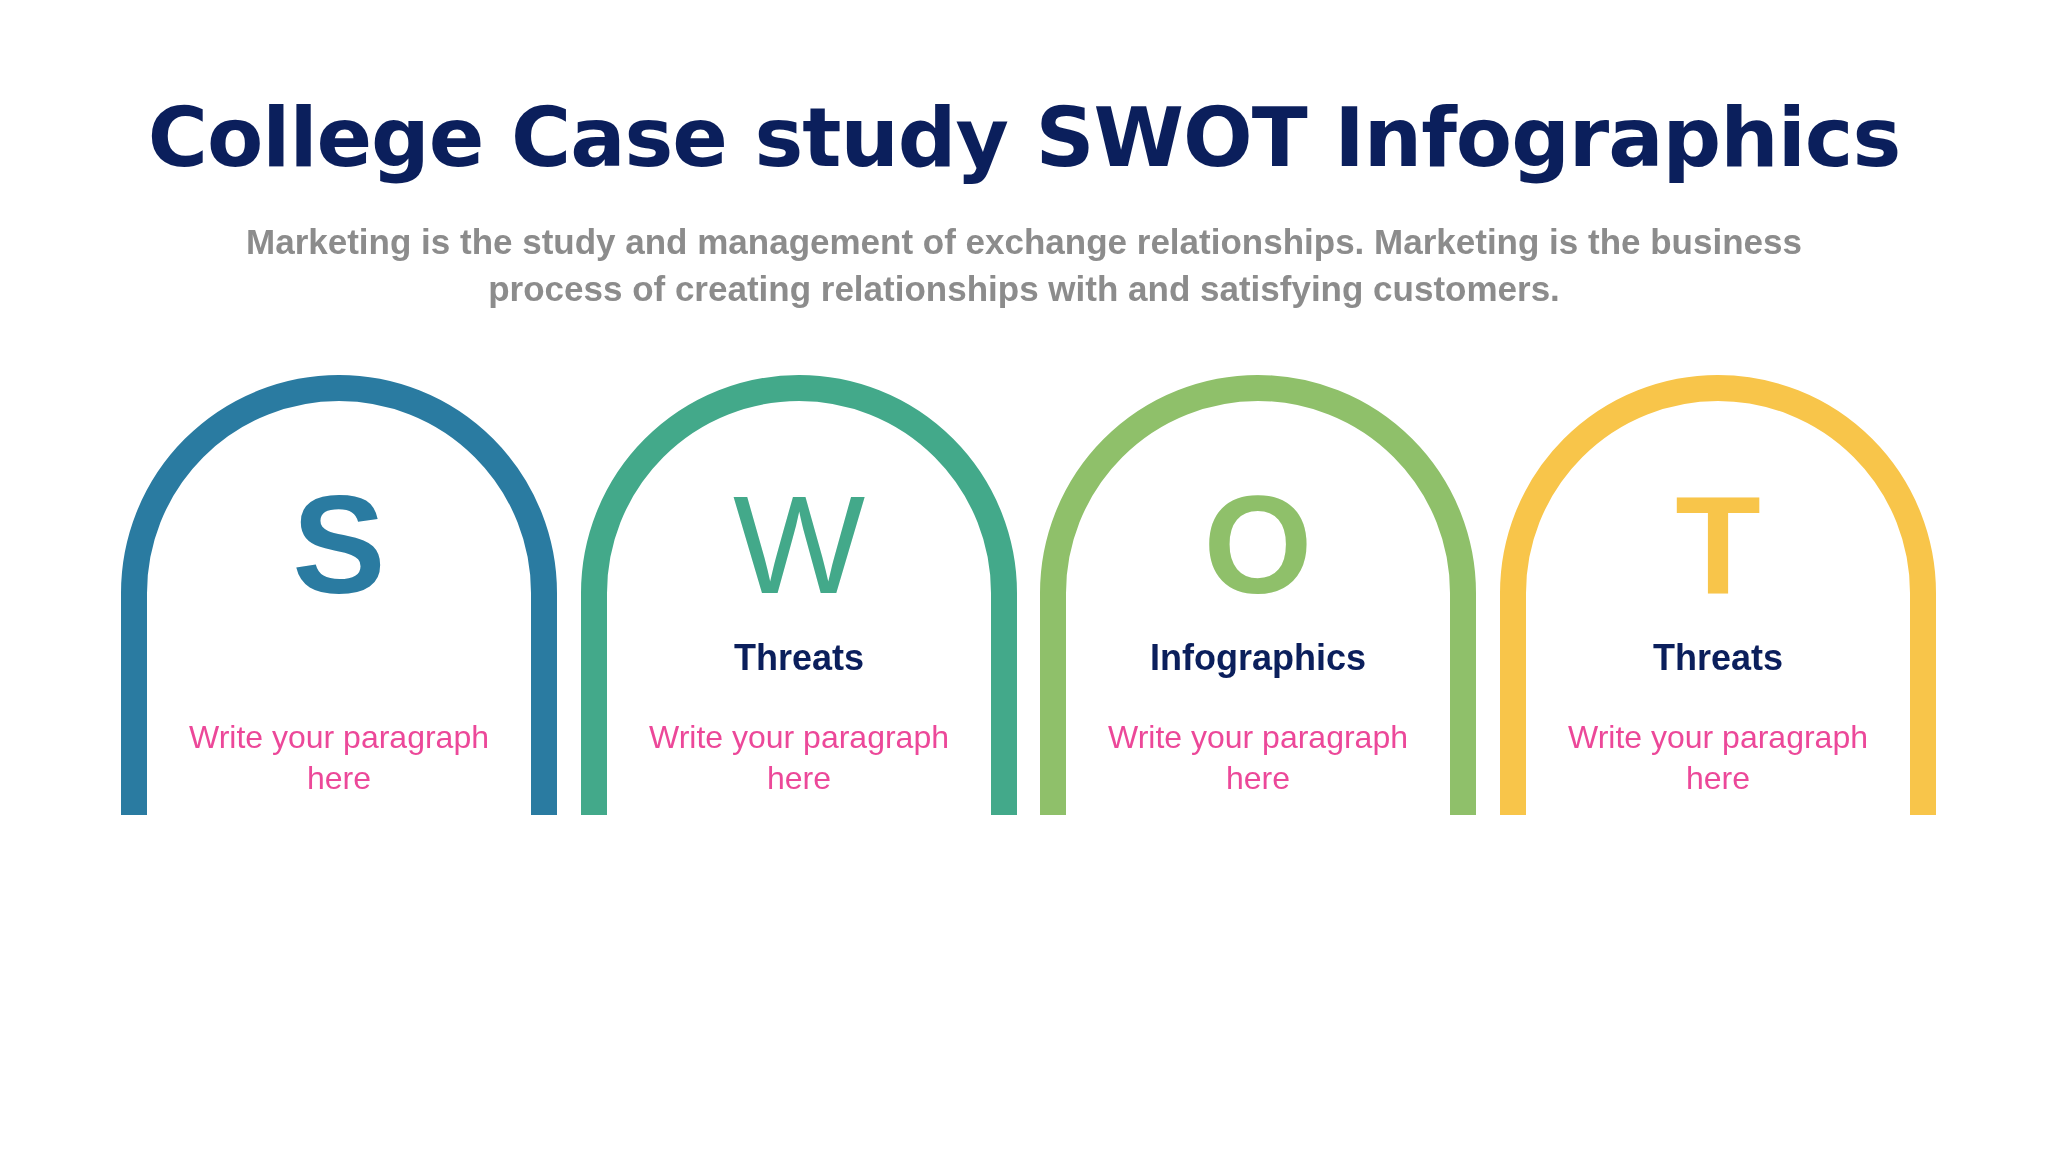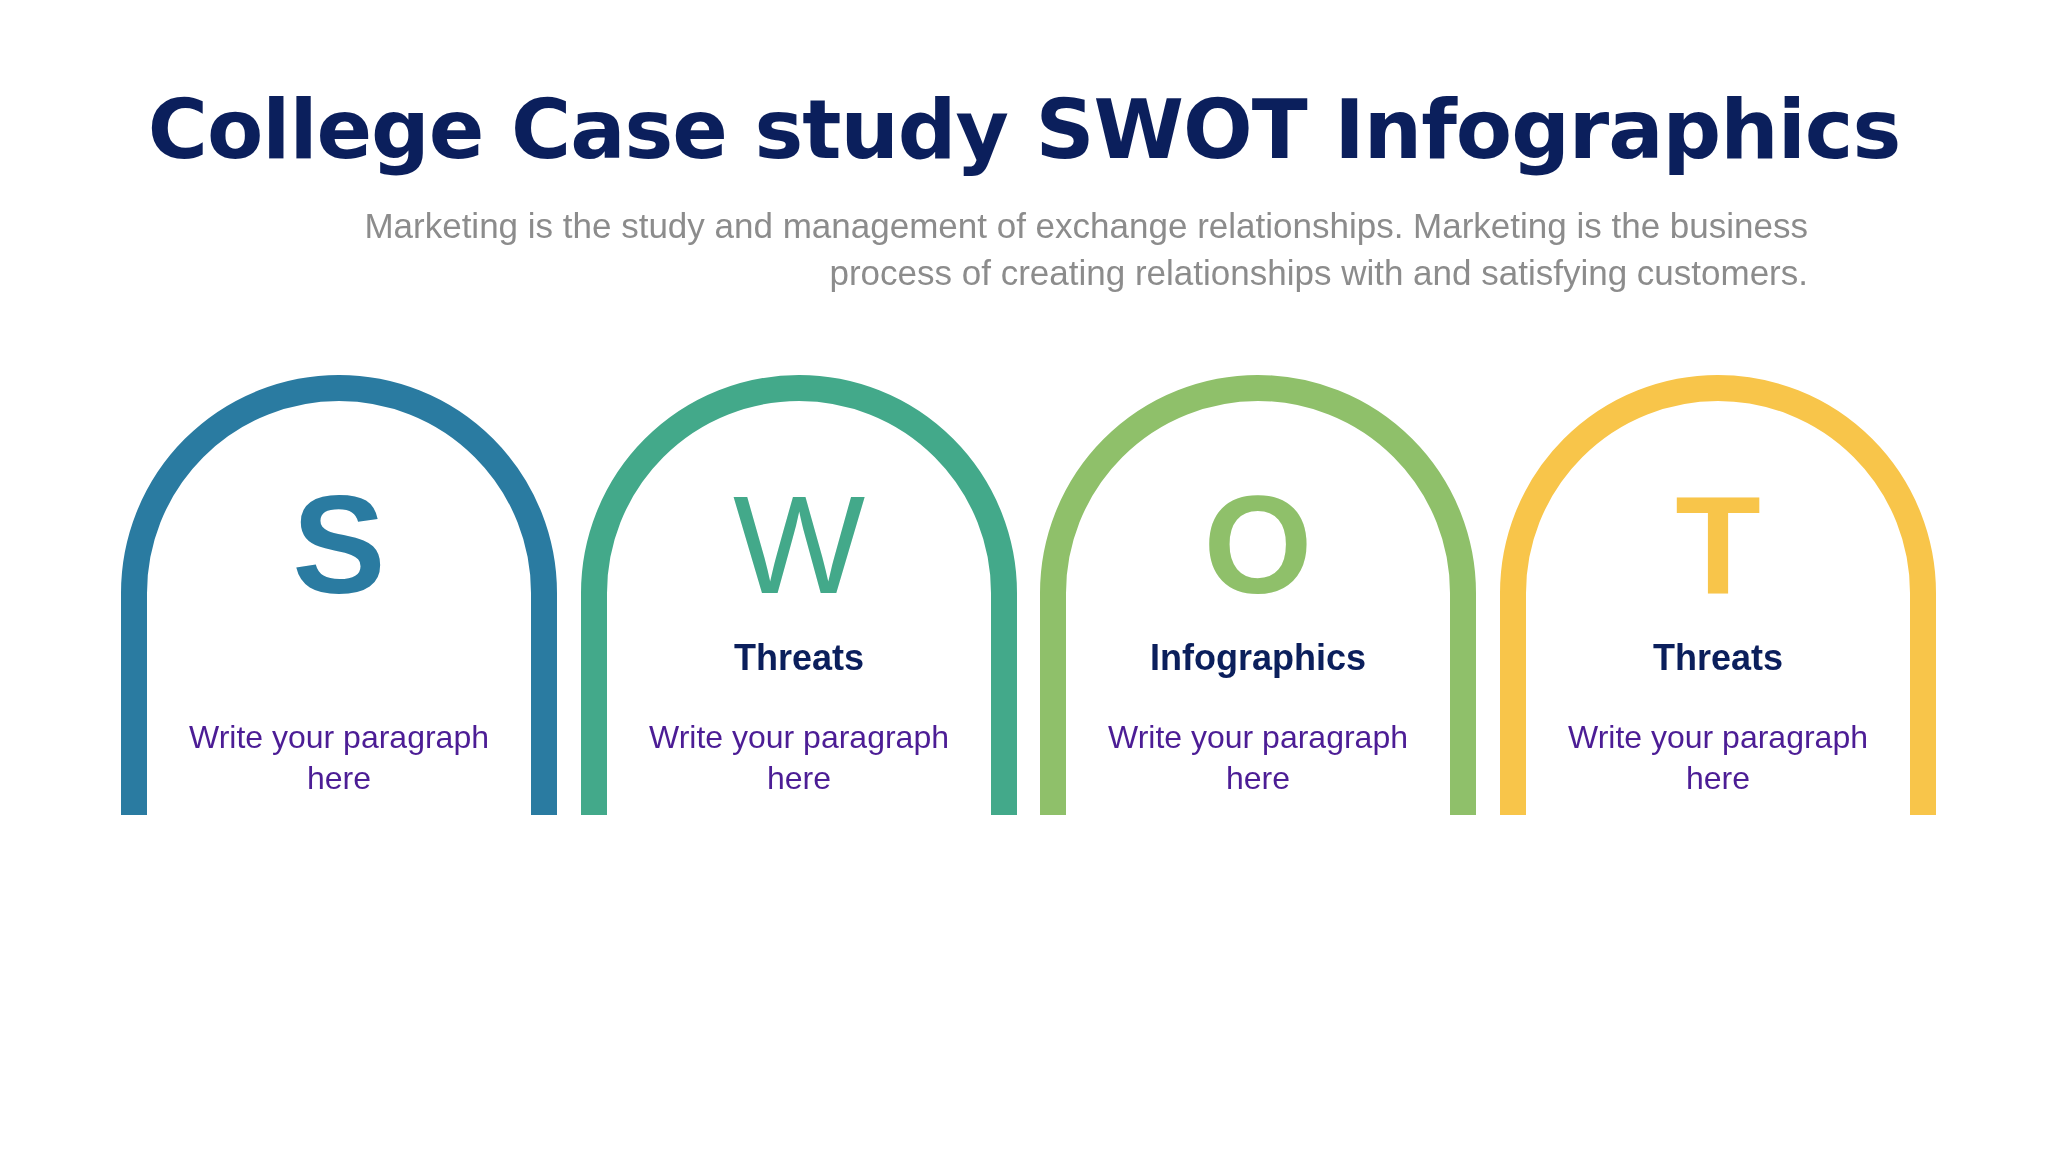--- a/index.html
+++ b/index.html
@@ -1,39 +1,39 @@
 <!DOCTYPE html>
 <html><head>
 <meta charset="utf-8">
 <style>
   html, body { margin: 0; padding: 0; background: #ffffff; }
   body { width: 2048px; height: 1152px; position: relative; overflow: hidden; font-family: "Liberation Sans", sans-serif; }
   .title {
-    position: absolute; left: 0; top: 80px; width: 2048px; text-align: center;
+    position: absolute; left: 0; top: 88px; width: 2048px; text-align: center;
     font-family: "DejaVu Sans", sans-serif; font-weight: 700; font-size: 82px;
     color: #0B1F5C; letter-spacing: -1px; line-height: 100px;
   }
   .subtitle {
-    position: absolute; left: 240px; top: 202px; width: 1568px; text-align: right;
-    font-family: "Liberation Sans", sans-serif; font-weight: 400; font-size: 35px;
+    position: absolute; left: 240px; top: 218px; width: 1568px; text-align: center;
+    font-family: "Liberation Sans", sans-serif; font-weight: 700; font-size: 35px;
     color: #8c8c8c; line-height: 47px;
   }
   .arch { position: absolute; top: 375px; width: 436px; height: 440px; }
   .arch svg { position: absolute; left: 0; top: 0; }
   .letter {
     position: absolute; left: 0; width: 100%; top: 100px; text-align: center;
     font-family: "Liberation Sans", sans-serif; font-weight: 700; font-size: 140px; line-height: 140px;
   }
   .label {
     position: absolute; left: 0; width: 100%; top: 262px; text-align: center;
     font-family: "Liberation Sans", sans-serif; font-weight: 700; font-size: 36px; color: #0B1F5C;
   }
   .desc {
     position: absolute; left: 60px; width: 316px; top: 342px; text-align: center;
-    font-family: "Liberation Sans", sans-serif; font-weight: 400; font-size: 32px; line-height: 41px; color: #4c1d95;
+    font-family: "Liberation Sans", sans-serif; font-weight: 400; font-size: 32px; line-height: 41px; color: #ec4899;
   }
 </style>
 </head>
 <body>
 
 <div class="title">College Case study SWOT Infographics</div>
 <div class="subtitle">Marketing is the study and management of exchange relationships. Marketing is the business process of creating relationships with and satisfying customers.</div>
 
 <div class="arch" style="left:121px;">
   <svg width="436" height="440">

